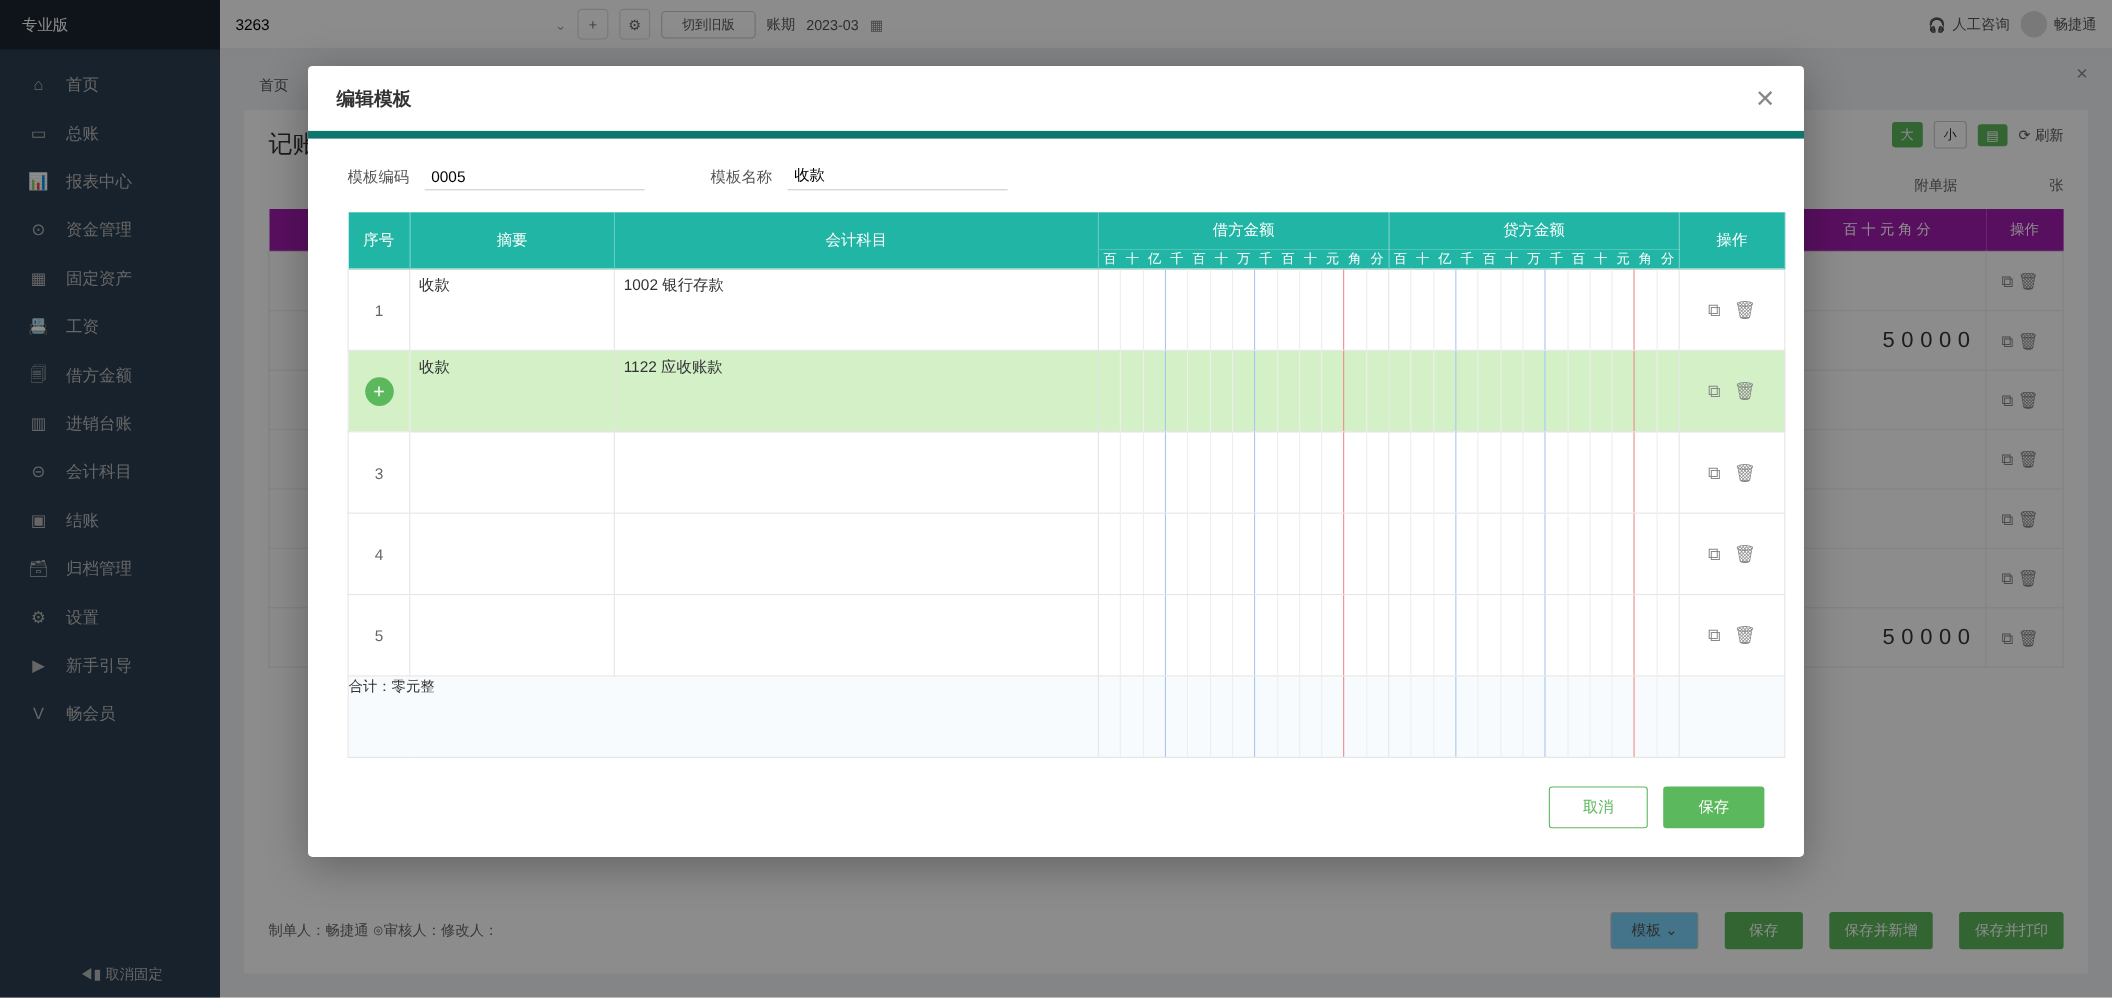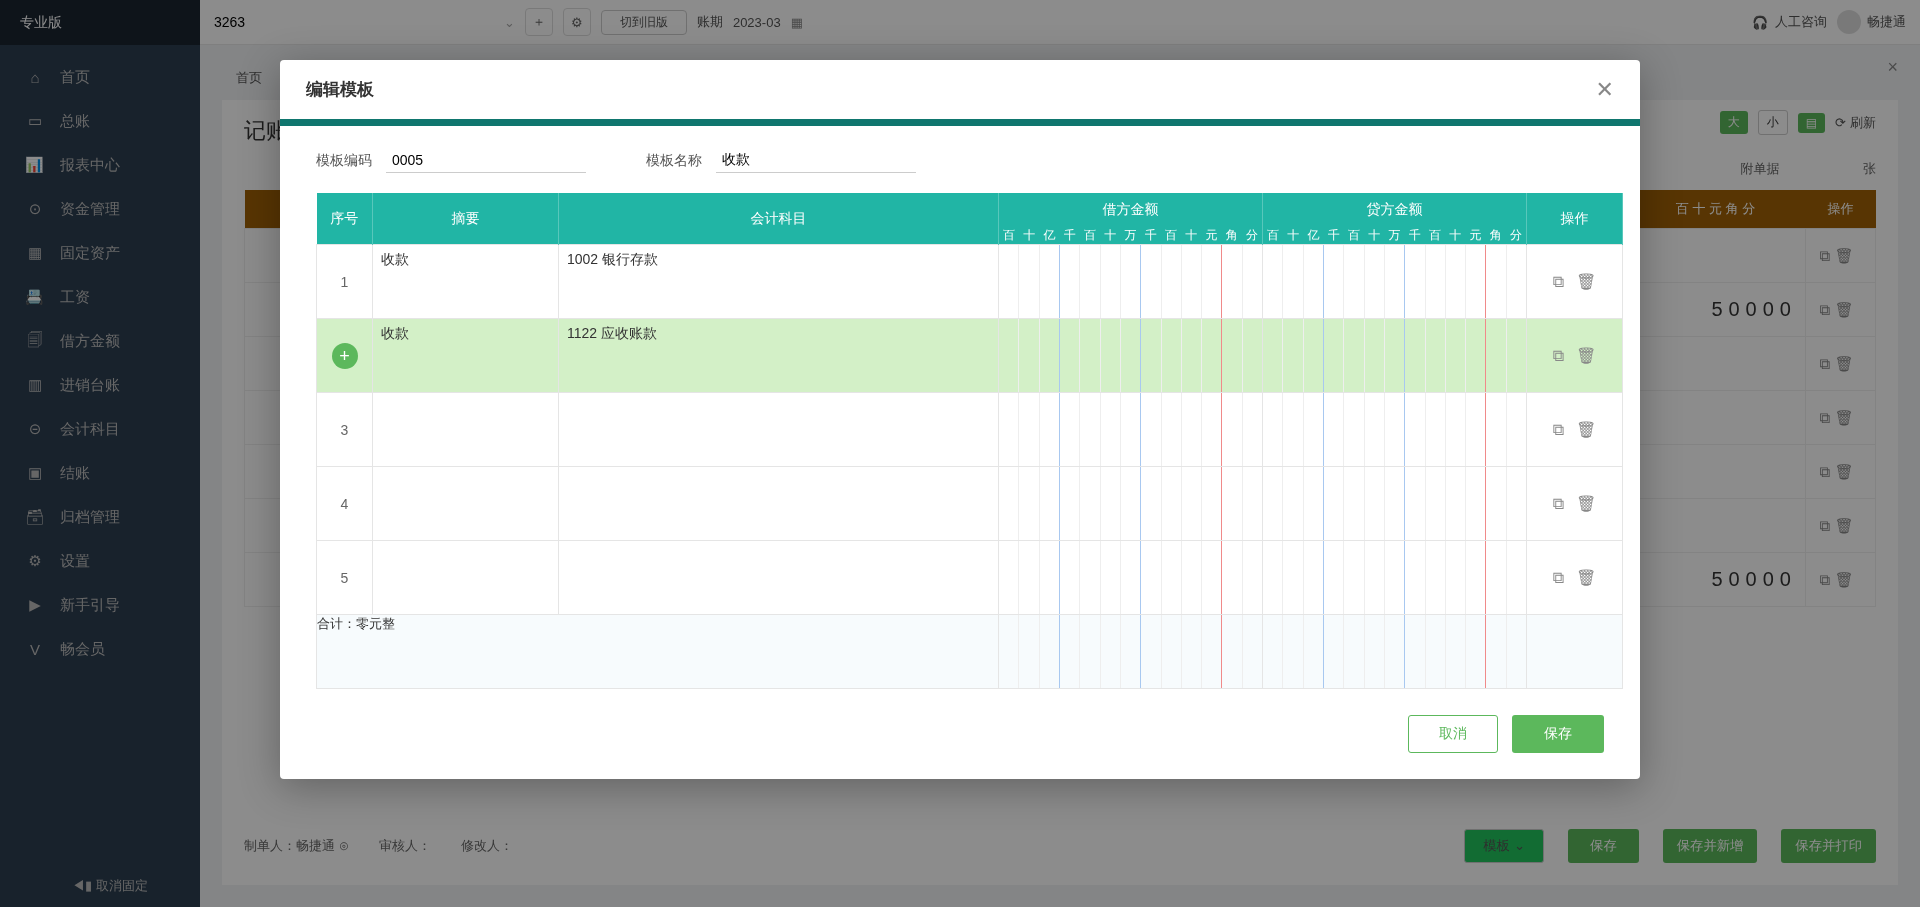--- a/index.html
+++ b/index.html
@@ -32,26 +32,26 @@
 .content-title { font-size: 22px; color: #333; }
 .toolbar-right { position: absolute; right: 22px; top: 10px; display: flex; align-items: center; gap: 10px; }
 .badge-green { background: #5cb85c; color: #fff; padding: 3px 8px; border-radius: 3px; font-size: 12px;}
 .badge-white { background: #fff; border:1px solid #ccc; padding: 3px 8px; border-radius: 3px; font-size: 12px;}
 .refresh { color: #555; font-size: 13px; display: inline-flex; align-items: center; gap: 4px;}
 .attach-row { position: absolute; right: 22px; top: 60px; color: #666; }
 .attach-row .unit { margin-left: 80px; }
 
 .bg-table-wrap { position: absolute; top: 90px; left: 22px; right: 22px; }
 .bg-table { width: 100%; border-collapse: collapse; }
-.bg-table th { background: #a16207; color: #fff; padding: 10px 6px; font-weight: normal; font-size: 13px; }
+.bg-table th { background: #a21caf; color: #fff; padding: 10px 6px; font-weight: normal; font-size: 13px; }
 .bg-table td { border: 1px solid #eee; height: 54px; text-align: right; padding-right: 8px; font-size: 20px; letter-spacing: 6px; color: #333; }
 .bg-table .op-cell { text-align: center; letter-spacing: normal; color: #888; font-size: 15px;}
 .bg-footer { position: absolute; bottom: 22px; left: 22px; right: 22px; display: flex; align-items: center; gap: 24px; }
-.bg-footer-left { flex: 1; display:flex; gap: 30px; color:#666;}
-.btn-outline { border:1px solid #ccc; background:#22c55e; padding:7px 18px; border-radius:3px; color:#555; }
+.bg-footer-left { flex: 1; display:flex; color:#666;}
+.btn-outline { border:1px solid #ccc; background:#7dd3fc; padding:7px 18px; border-radius:3px; color:#555; }
 .btn-green { background: #5cb85c; color:#fff; border:none; padding:8px 22px; border-radius:3px; }
 .btn-green.sm{ padding:8px 14px;}
 .caret { margin-left:4px;}
 
 
 .overlay { position: absolute; inset: 0; background: rgba(0,0,0,0.45); display: flex; align-items: flex-start; justify-content: center; padding-top: 60px; }
 .modal { width: 1360px; background: #fff; border-radius: 4px; box-shadow: 0 8px 40px rgba(0,0,0,.3); }
 .modal-header { padding: 18px 26px; border-bottom: 7px solid #0f766e; display: flex; align-items: center; justify-content: space-between; }
 .modal-title { font-size: 17px; font-weight: 600; color: #333; }
 .modal-close { font-size: 22px; color: #888; cursor: pointer; line-height: 1; }

